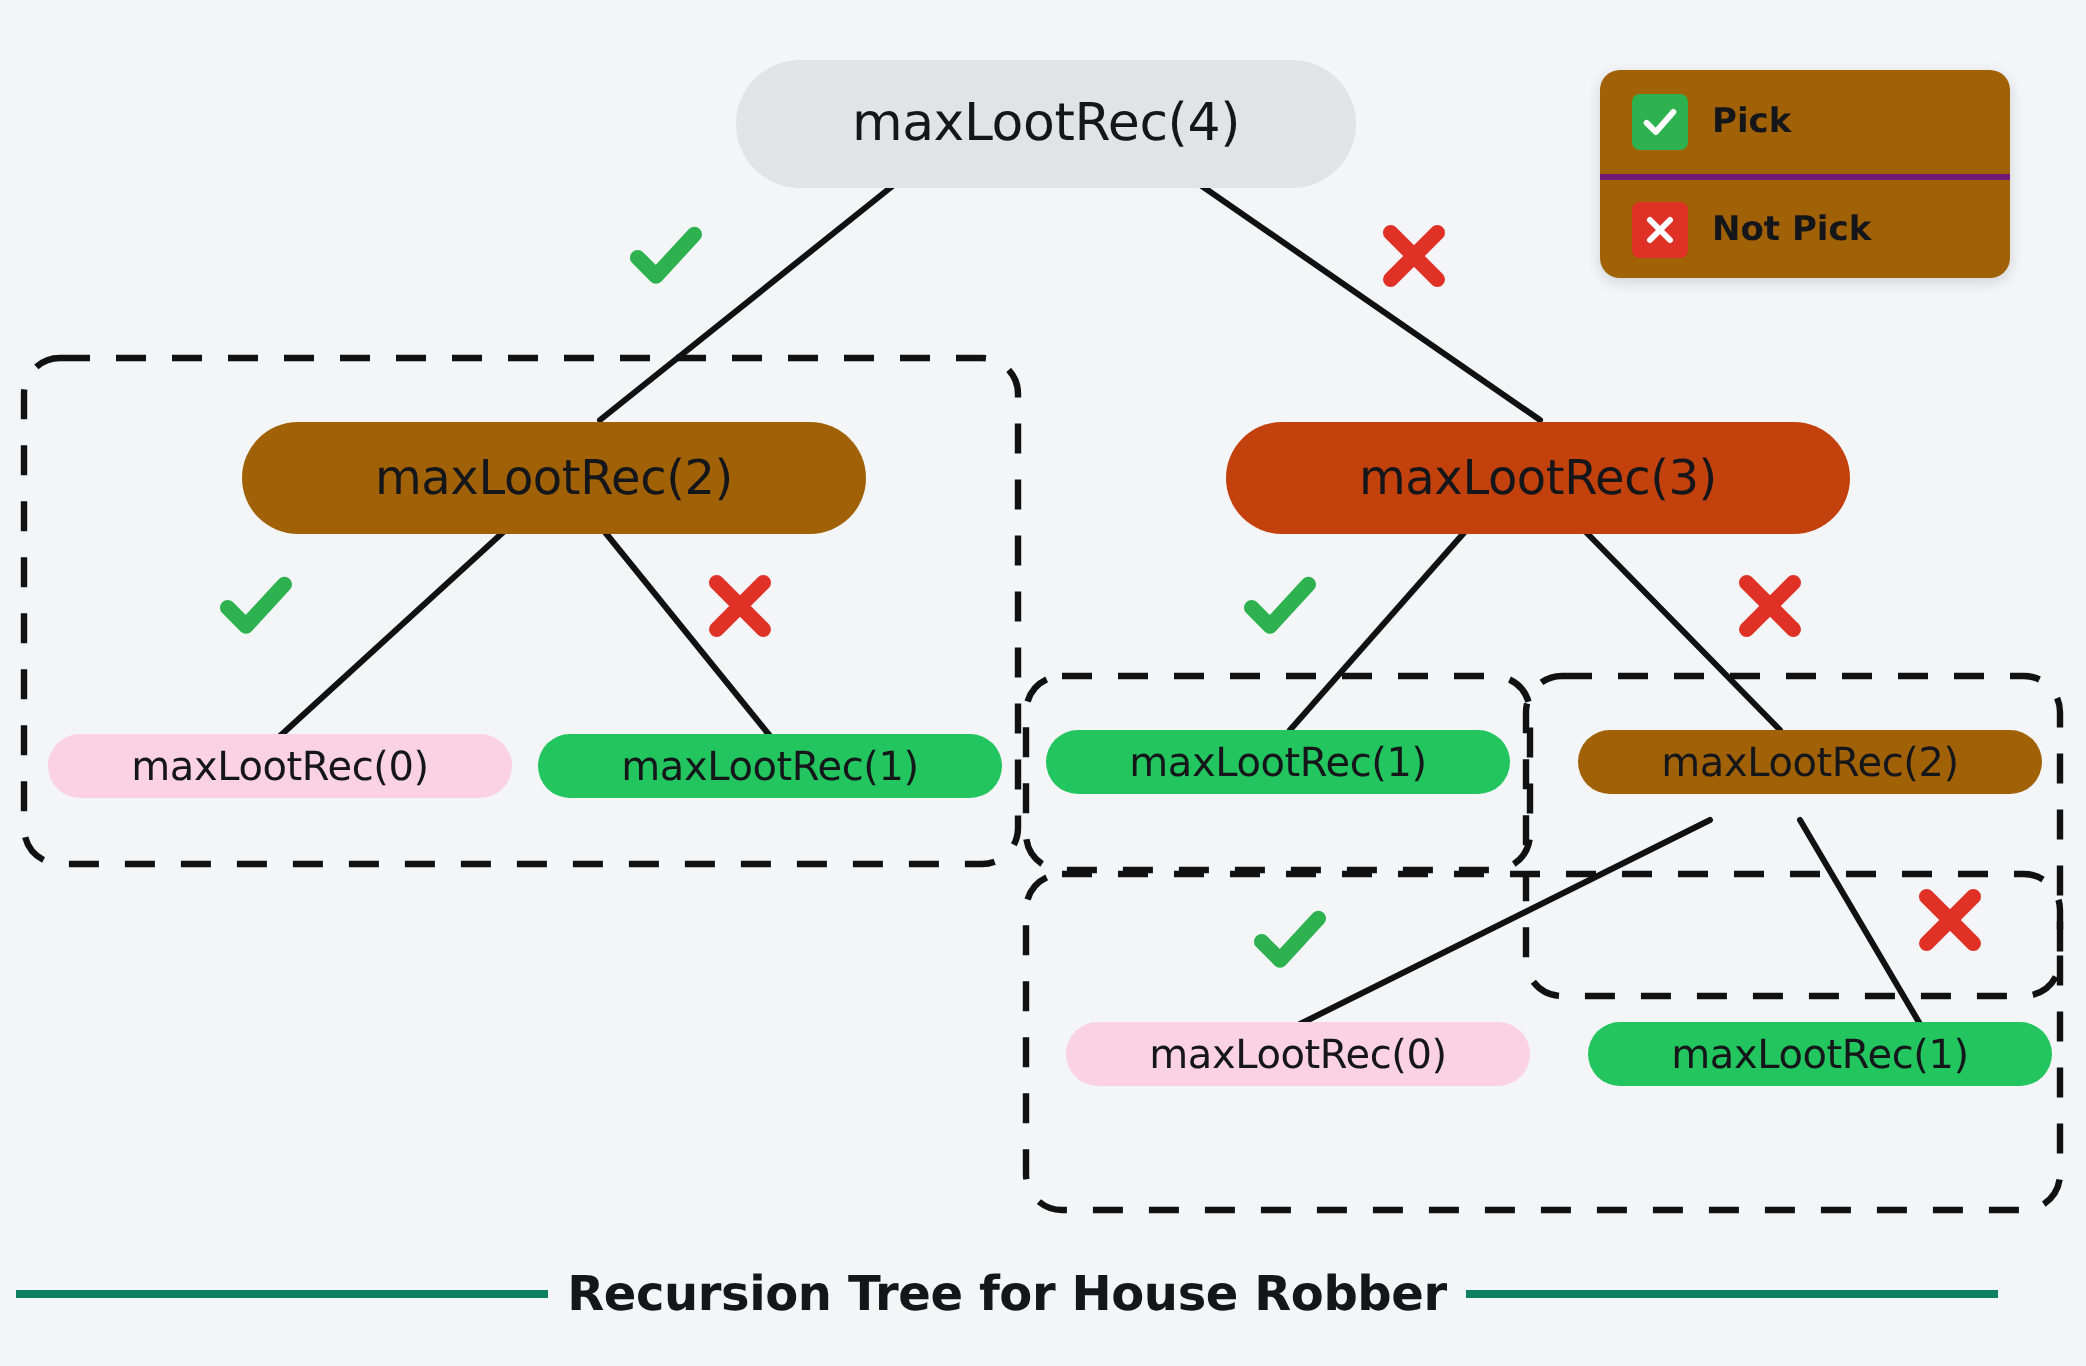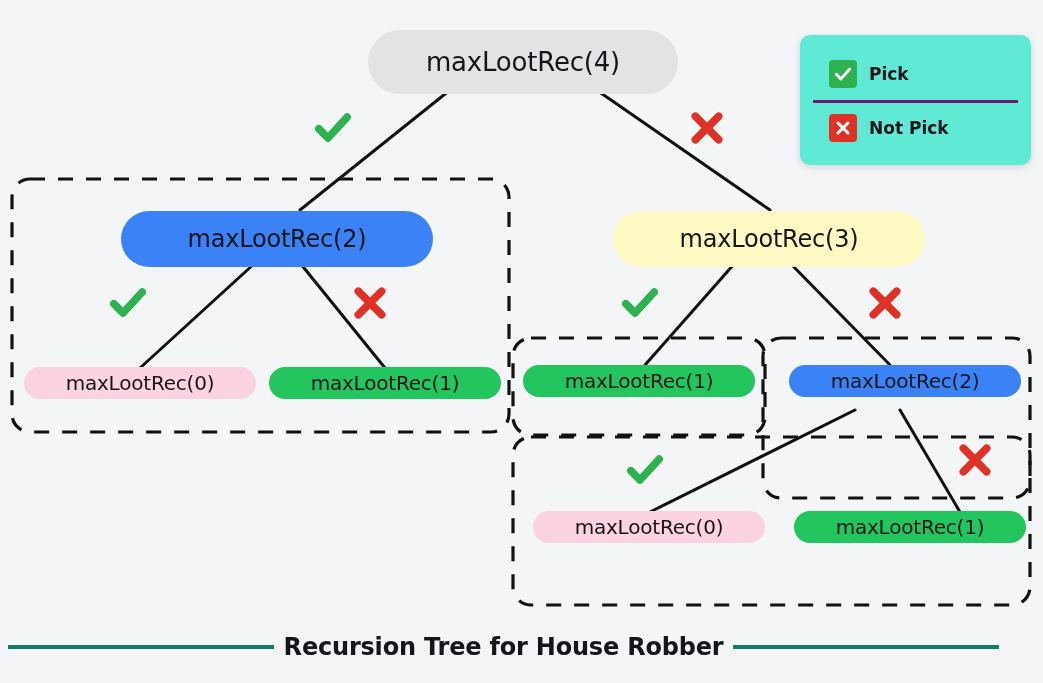--- a/index.html
+++ b/index.html
@@ -35,22 +35,22 @@
     align-items: center;
     justify-content: center;
     border-radius: 999px;
     font-size: 22px;
     font-weight: 400;
     color: #15161a;
     white-space: nowrap;
     letter-spacing: -0.2px;
   }
   .node.root  { background: #e2e3e5; }
-  .node.blue  { background: #3b82f6; }
-  .node.green { background: #fef9c3; }
+  .node.blue  { background: #a16207; }
+  .node.green { background: #c2410c; }
   .node.pink  { background: #fad2e1; }
   .node.yellow{ background: #22c55e; }
 
   .node.lvl0 { width: 310px; height: 64px; font-size: 26px; }
   .node.lvl1 { width: 312px; height: 56px; font-size: 24px; }
   .node.lvl2 { width: 232px; height: 32px; font-size: 20px; }
 
   
   .marker {
     position: absolute;
@@ -59,24 +59,24 @@
     pointer-events: none;
   }
   .marker svg { display: block; width: 100%; height: 100%; }
 
   
   #legend {
     position: absolute;
     left: 800px;
     top: 35px;
     width: 205px;
-    background: #5eead4;
+    background: #a16207;
     border-radius: 10px;
     box-shadow: 0 2px 7px rgba(25,35,55,0.16);
-    padding: 13px;
+    padding: 0;
     overflow: hidden;
   }
   .legend-row {
     display: flex;
     align-items: center;
     gap: 12px;
     height: 52px;
     padding: 0 16px;
     box-sizing: border-box;
   }

